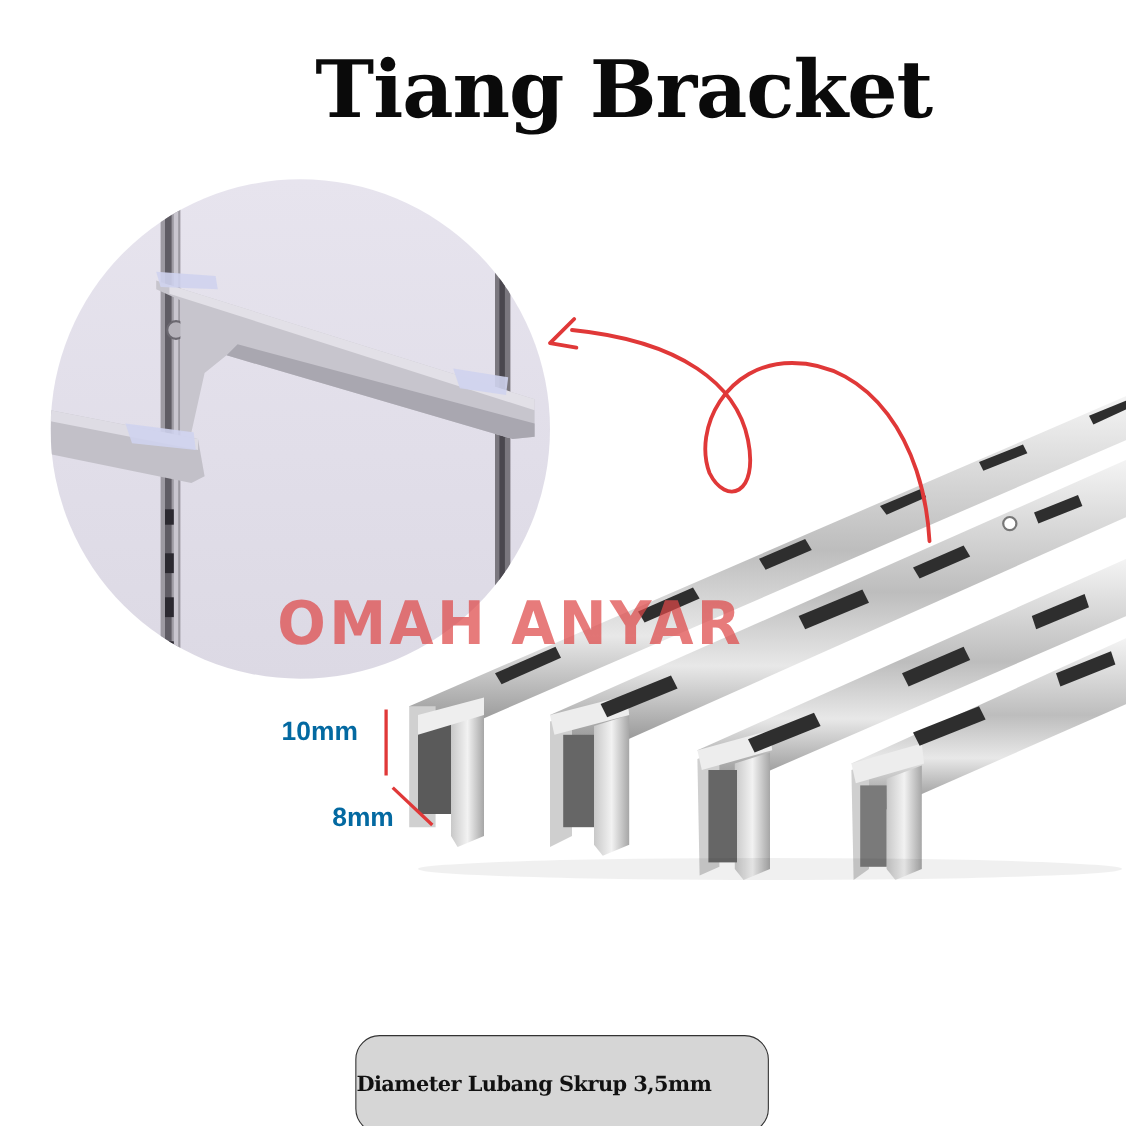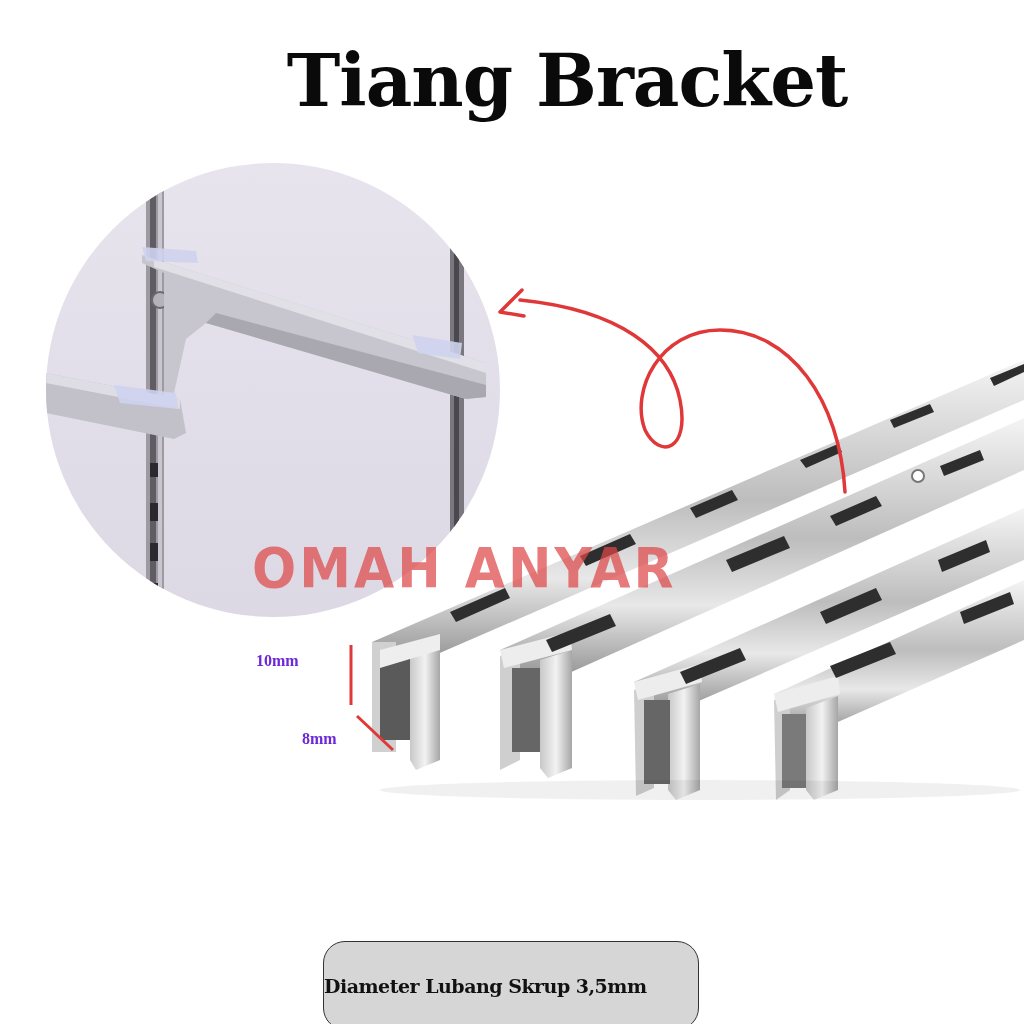--- a/index.html
+++ b/index.html
@@ -31,22 +31,22 @@
       position: absolute; left: 252px; top: 538px;
       font-family: "DejaVu Sans", sans-serif;
       font-weight: 900; font-size: 52px; letter-spacing: 3px;
       color: rgba(222, 72, 72, 0.72);
       transform: scaleY(1.05);
       white-space: nowrap;
     }
 
     .dim-label {
       position: absolute;
-      font-family: Liberation Serif, serif;
-      font-weight: bold; font-size: 16px; color: #6d28d9;
+      font-family: Liberation Sans, sans-serif;
+      font-weight: bold; font-size: 24px; color: #0369a1;
     }
     .dim-10 { left: 256px; top: 652px; }
     .dim-8 { left: 290px; top: 730px; margin-left: 12px; }
 
     .note-box {
       position: absolute; left: 323px; top: 899px;
       width: 376px; height: 89px;
       border: 1.5px solid #333; border-radius: 22px;
       background: #d6d6d6;
       display: flex; align-items: center; justify-content: flex-start; margin-top: 42px;

